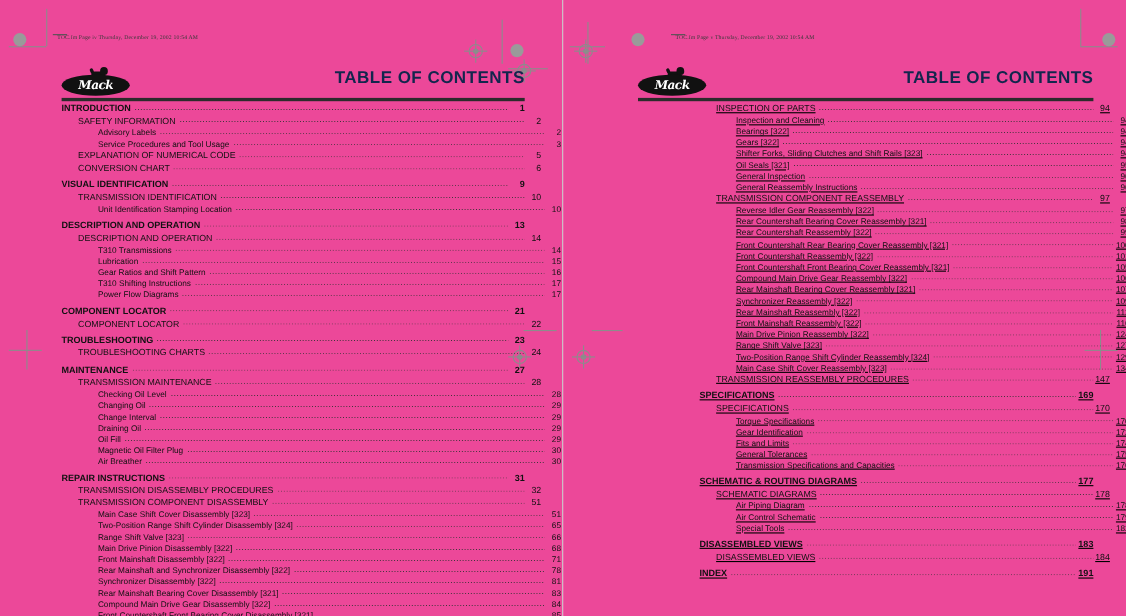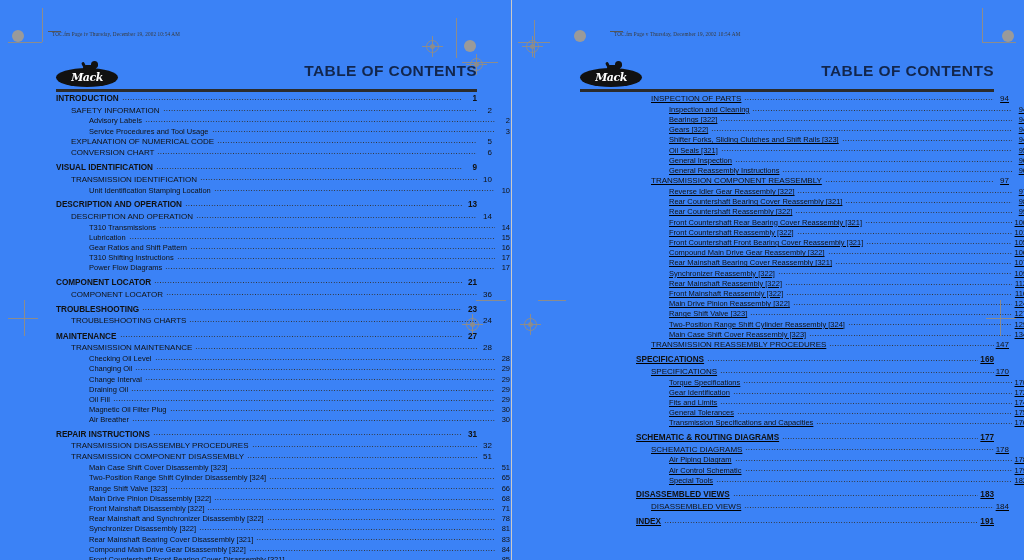--- a/index.html
+++ b/index.html
@@ -20,21 +20,21 @@
     position: absolute;
     inset: 0;
     display: flex;
   }
 
   
   .page {
     position: relative;
     width: 512px;
     height: 560px;
-    background: #3b82f6;
+    background: #ec4899;
     box-sizing: border-box;
     overflow: hidden;
   }
   .page.left  { border-right: 1px solid #c9c9c9; }
 
   
   .mark {
     position: absolute;
     background: #8c8c8c;
   }
@@ -375,21 +375,21 @@
           <span class="pg">17</span>
         </div>
         <div class="entry lvl-1 spaced">
           <span class="txt">COMPONENT LOCATOR</span>
           <span class="dots"></span>
           <span class="pg">21</span>
         </div>
         <div class="entry lvl-2">
           <span class="txt">COMPONENT LOCATOR</span>
           <span class="dots"></span>
-          <span class="pg">36</span>
+          <span class="pg">22</span>
         </div>
         <div class="entry lvl-1 spaced">
           <span class="txt">TROUBLESHOOTING</span>
           <span class="dots"></span>
           <span class="pg">23</span>
         </div>
         <div class="entry lvl-2">
           <span class="txt">TROUBLESHOOTING CHARTS</span>
           <span class="dots"></span>
           <span class="pg">24</span>

